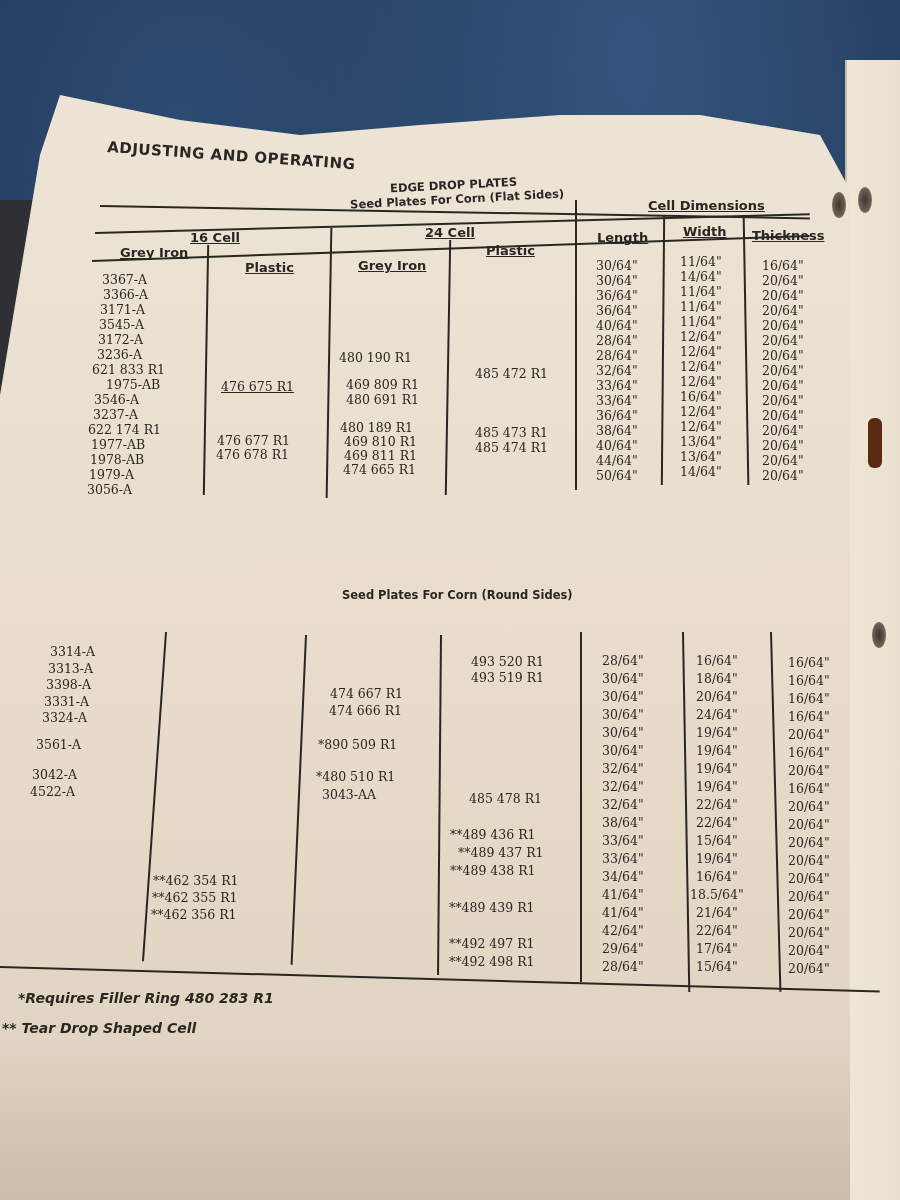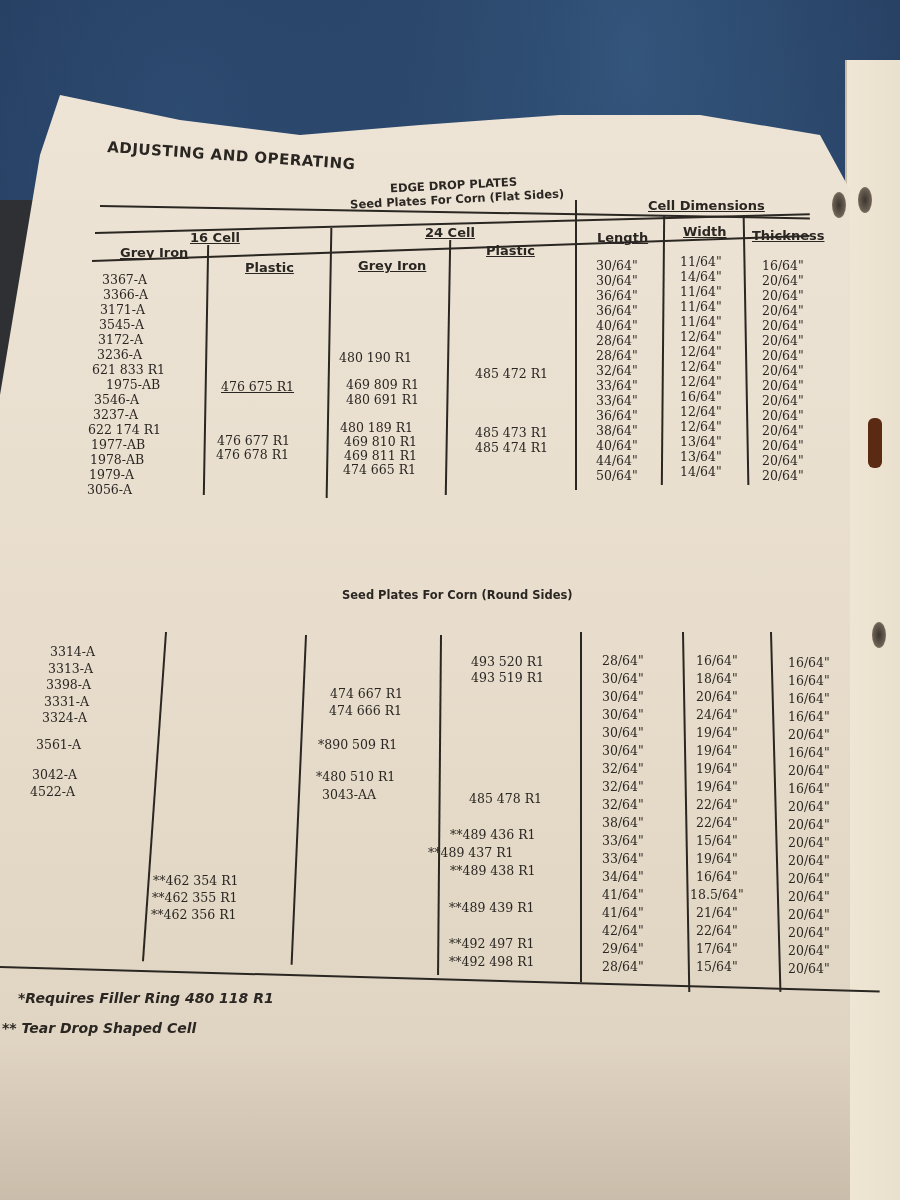--- a/index.html
+++ b/index.html
@@ -193,21 +193,21 @@
     <div class="cell" style="left:330px;top:686px;">474 667 R1</div>
     <div class="cell" style="left:329px;top:703px;">474 666 R1</div>
     <div class="cell" style="left:318px;top:737px;">*890 509 R1</div>
     <div class="cell" style="left:316px;top:769px;">*480 510 R1</div>
     <div class="cell" style="left:322px;top:787px;">3043-AA</div>
 
     <div class="cell" style="left:471px;top:654px;">493 520 R1</div>
     <div class="cell" style="left:471px;top:670px;">493 519 R1</div>
     <div class="cell" style="left:469px;top:791px;">485 478 R1</div>
     <div class="cell" style="left:450px;top:827px;">**489 436 R1</div>
-    <div class="cell" style="left:428px;top:845px;text-align:center;">**489 437 R1</div>
+    <div class="cell" style="left:458px;top:845px;text-align:center;">**489 437 R1</div>
     <div class="cell" style="left:450px;top:863px;">**489 438 R1</div>
     <div class="cell" style="left:449px;top:900px;">**489 439 R1</div>
     <div class="cell" style="left:449px;top:936px;">**492 497 R1</div>
     <div class="cell" style="left:449px;top:954px;">**492 498 R1</div>
 
     <div class="col" style="left:602px;top:652px;">
       <span class="cell" style="line-height:18px">28/64"</span>
       <span class="cell" style="line-height:18px">30/64"</span>
       <span class="cell" style="line-height:18px">30/64"</span>
       <span class="cell" style="line-height:18px">30/64"</span>
@@ -261,17 +261,17 @@
       <span class="cell" style="line-height:18px">20/64"</span>
       <span class="cell" style="line-height:18px">20/64"</span>
       <span class="cell" style="line-height:18px">20/64"</span>
       <span class="cell" style="line-height:18px">20/64"</span>
       <span class="cell" style="line-height:18px">20/64"</span>
       <span class="cell" style="line-height:18px">20/64"</span>
       <span class="cell" style="line-height:18px">20/64"</span>
     </div>
   </div>
 
-  <div class="foot" style="left:18px;top:990px;">*Requires Filler Ring 480 118 R1</div>
+  <div class="foot" style="left:18px;top:990px;">*Requires Filler Ring 480 283 R1</div>
   <div class="foot" style="left:2px;top:1020px;">** Tear Drop Shaped Cell</div>
 </div>
 
 <div class="shadow"></div>
 
 </body></html>

